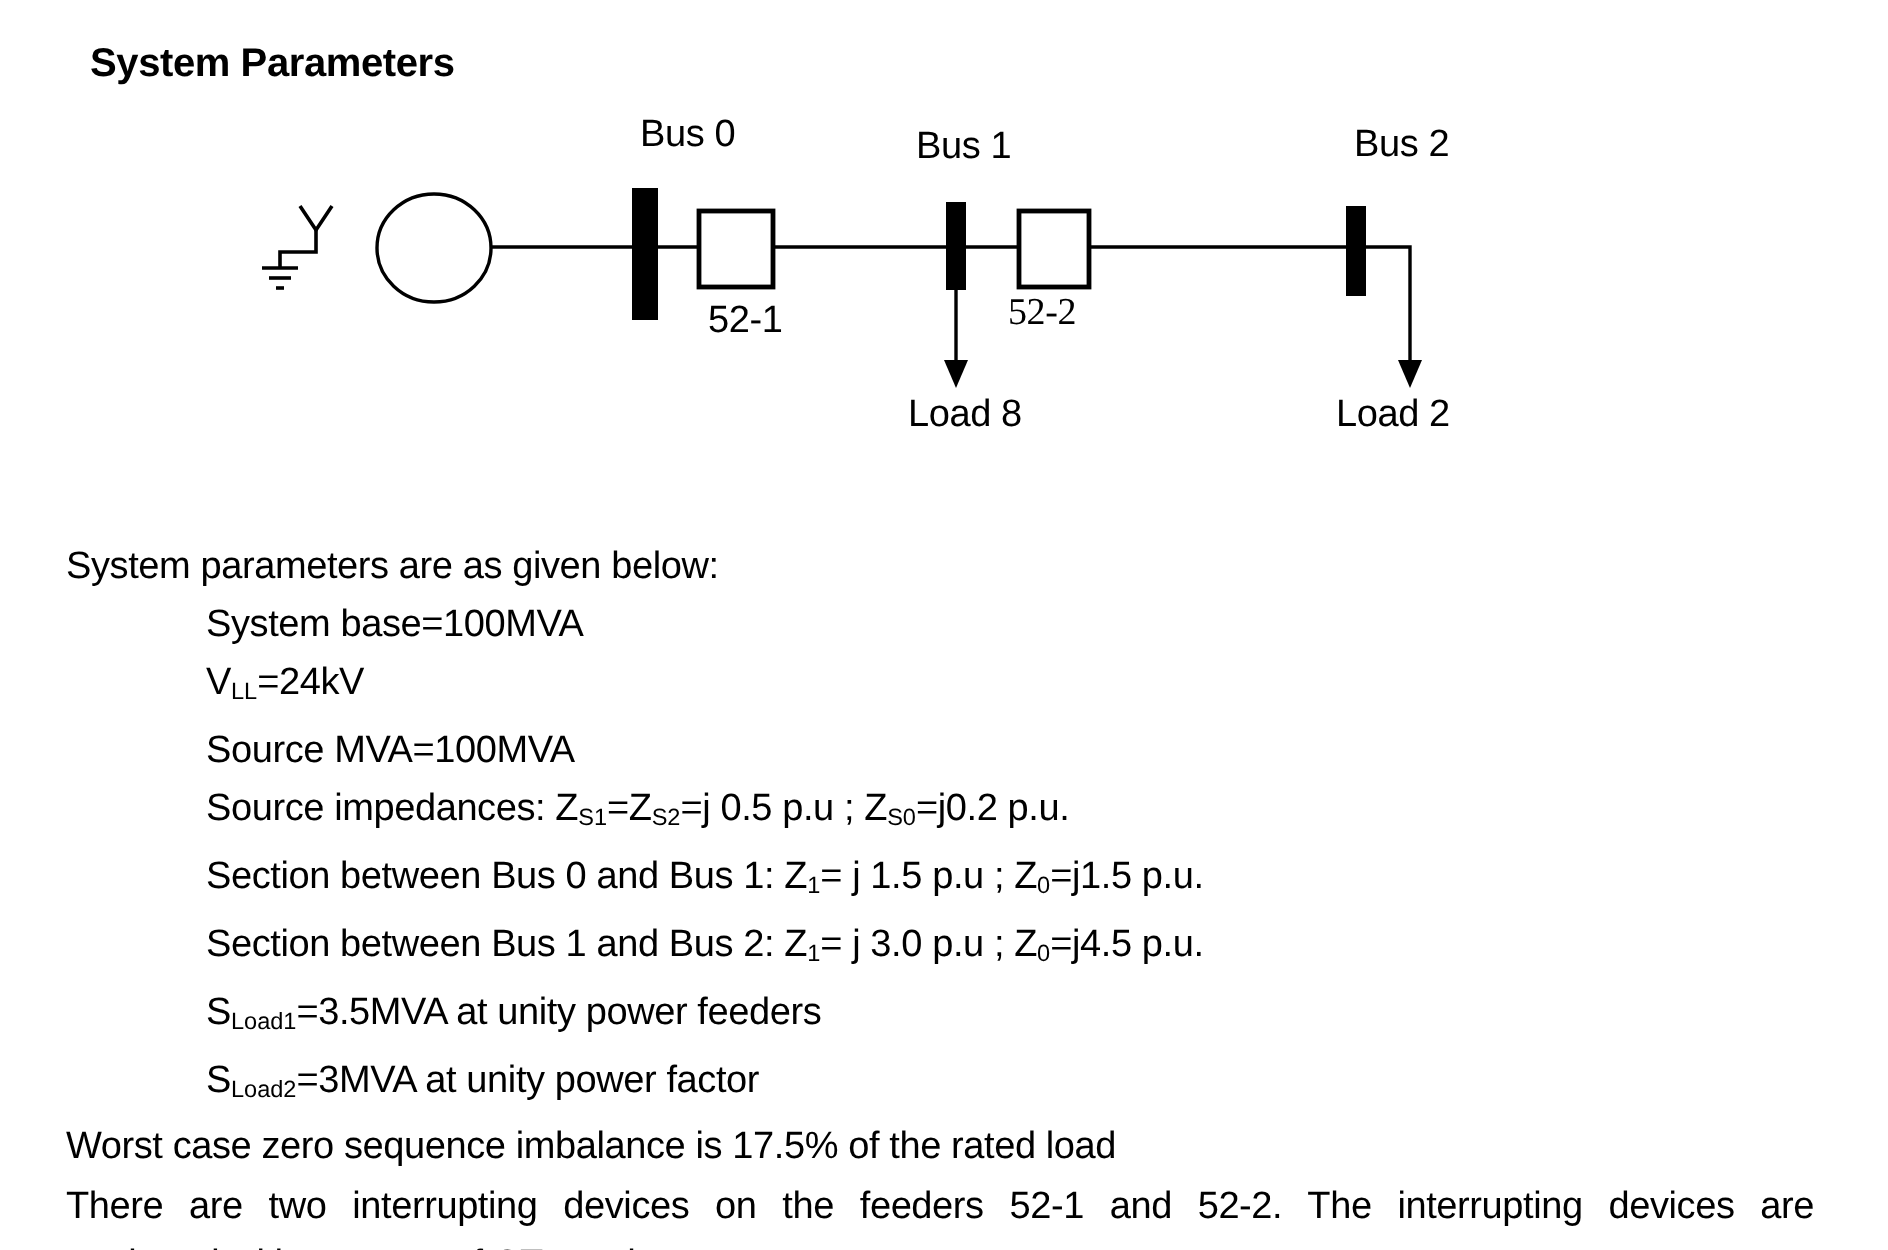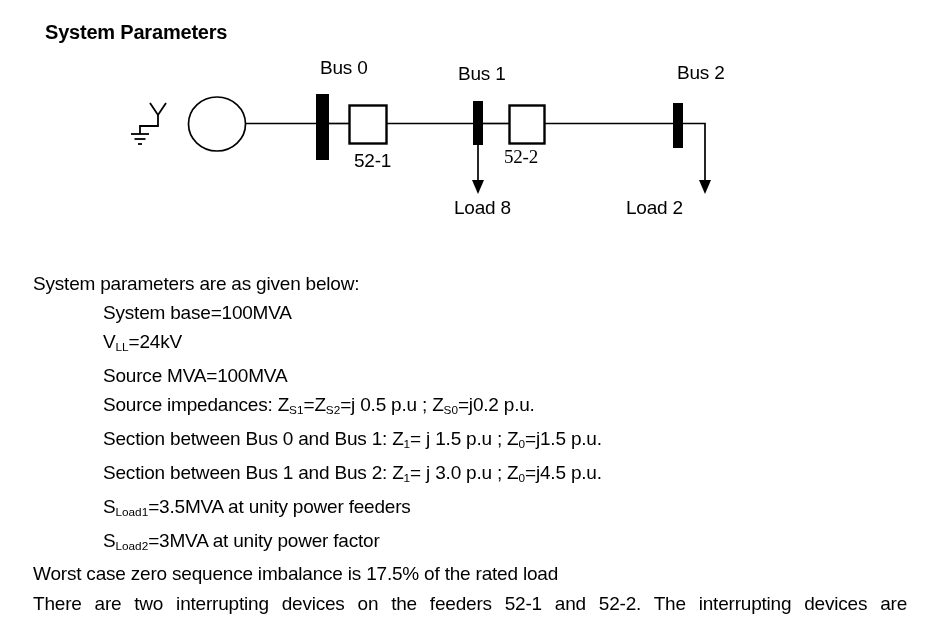--- a/index.html
+++ b/index.html
@@ -68,21 +68,21 @@
     <polygon points="478,194 472,180 484,180" fill="#000000"></polygon>
     <polygon points="705,194 699,180 711,180" fill="#000000"></polygon>
   </svg>
 
   <div class="lbl" style="left:302px; top:57px;margin-left:18px;">Bus 0</div>
   <div class="lbl" style="left:458px; top:63px;">Bus 1</div>
   <div class="lbl" style="left:677px; top:62px;">Bus 2</div>
   <div class="lbl" style="left:354px; top:150px;">52-1</div>
   <div class="lbl" style="left:504px; top:146px;font-family:Liberation Serif, serif;">52-2</div>
   <div class="lbl" style="left:454px; top:197px;">Load 8</div>
-  <div class="lbl" style="left:626px; top:197px;">Load 2</div>
+  <div class="lbl" style="left:668px; top:197px;">Load 2</div>
 
 </div>
 
 <div class="textblock">
   <div class="line"><span>System parameters are as given below:</span></div>
   <div class="line indent"><span>System base=100MVA</span></div>
   <div class="line indent"><span>V</span><span class="sub">LL</span><span>=24kV</span></div>
   <div class="line indent"><span>Source MVA=100MVA</span></div>
   <div class="line indent"><span>Source impedances: Z</span><span class="sub">S1</span><span>=Z</span><span class="sub">S2</span><span>=j 0.5 p.u ; Z</span><span class="sub">S0</span><span>=j0.2 p.u.</span></div>
   <div class="line indent"><span>Section between Bus 0 and Bus 1: Z</span><span class="sub">1</span><span>= j 1.5 p.u ; Z</span><span class="sub">0</span><span>=j1.5 p.u.</span></div>

